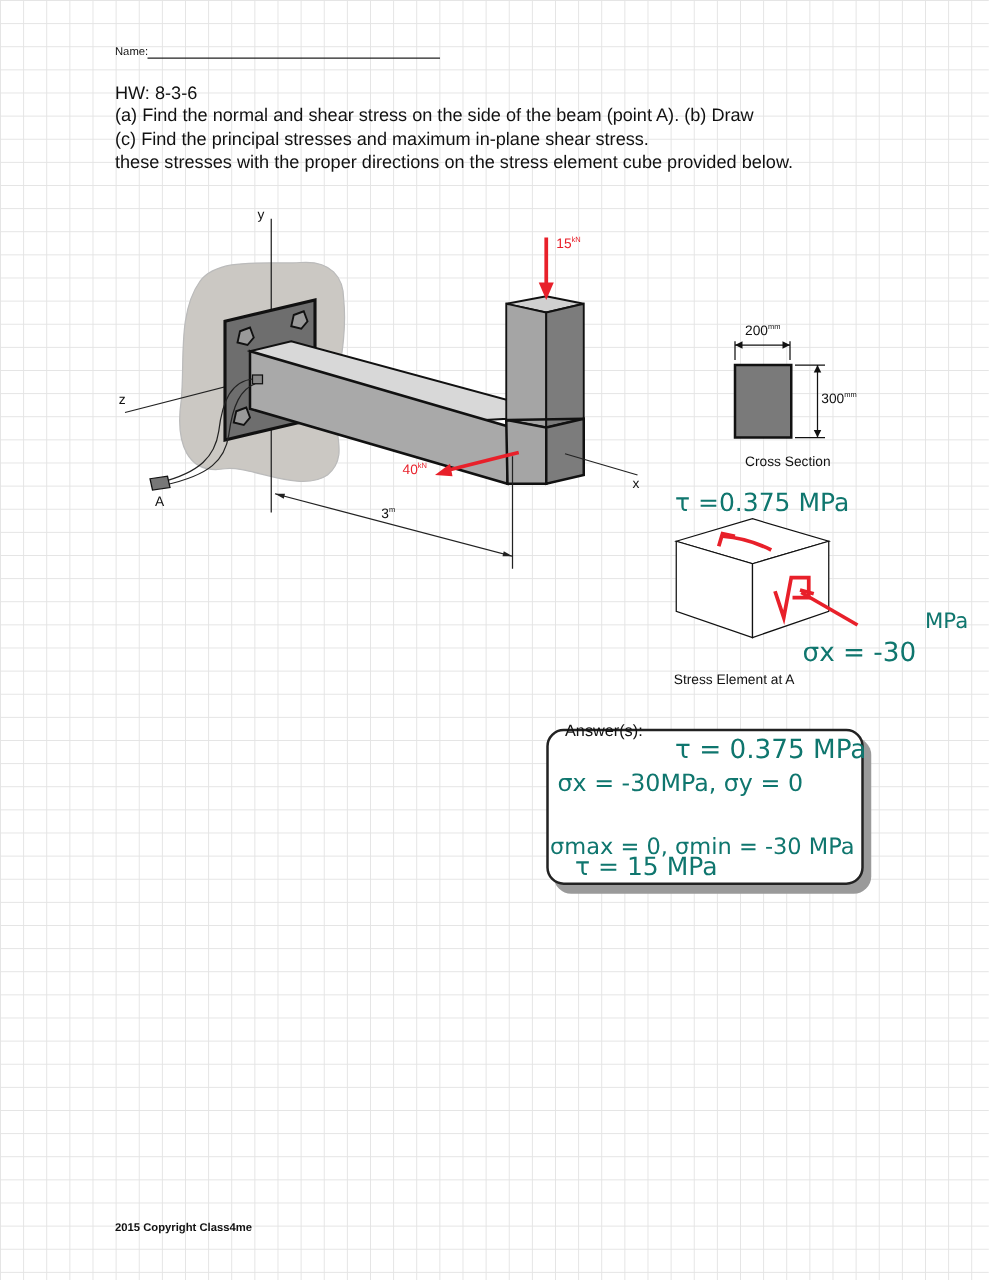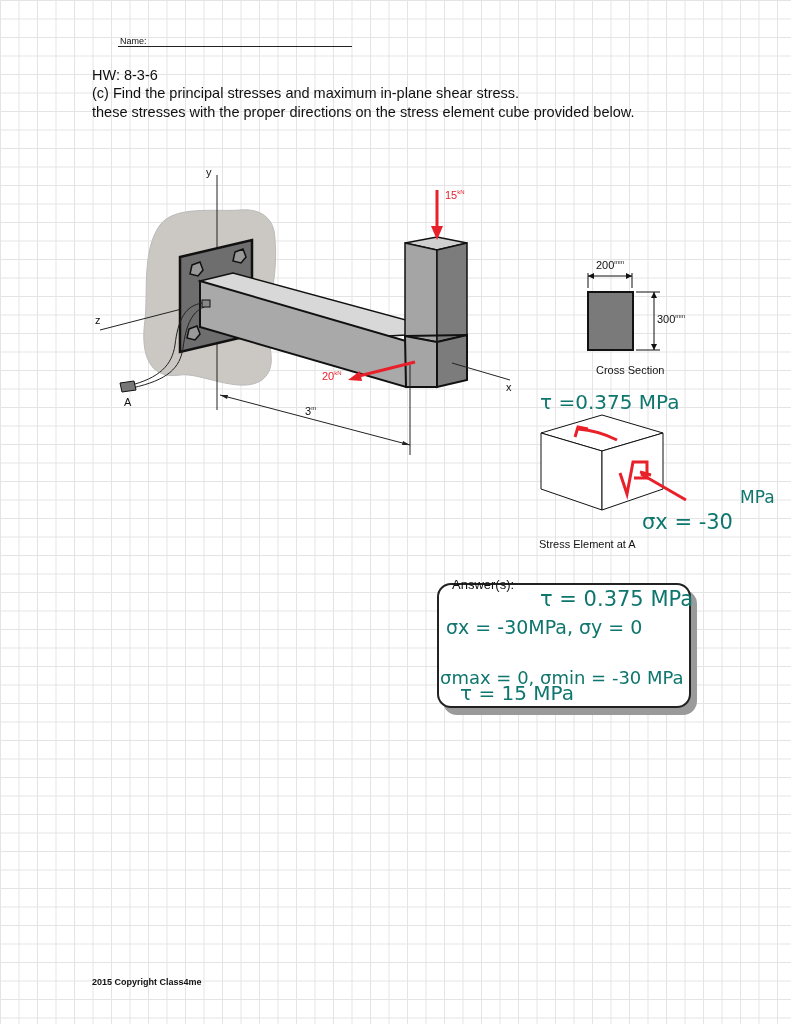--- a/index.html
+++ b/index.html
@@ -8,21 +8,21 @@
     background-color:#ffffff;
     background-image:
       linear-gradient(to right, #e4e4e4 1px, transparent 1px),
       linear-gradient(to bottom, #e4e4e4 1px, transparent 1px);
     background-size:18.5px 18.5px;
     background-position:0px 0px;
     font-family:"Liberation Sans", sans-serif;
     color:#111;
   }
   .abs { position:absolute; }
-  .name-label { left:92px; top:36px; font-size:9px;margin-left:28px; }
+  .name-label { left:92px; top:36px; font-size:9px; }
   .name-line { left:118px; top:46px; width:234px; border-bottom:1px solid #222; height:0; }
   .hw { left:92px; top:66px; font-size:14.5px; line-height:18.5px; }
   .q { left:92px; top:84px; width:560px; font-size:14.5px; line-height:18.5px; }
   .lbl { font-size:11px; }
   .red { color:#e8202a; }
   .hand { font-family:"DejaVu Sans", sans-serif; color:#0f766e; }
   .copyright { left:92px; top:977px; font-size:9px;font-weight:bold; }
   .answer-box {
     left:437px; top:583px; width:250px; height:121px;
     border:2px solid #222; border-radius:14px; background:#fff;
@@ -31,20 +31,21 @@
   .answer-label { left:452px; top:577px; font-size:13px;text-align:right; }
   sup { font-size:6px; }
 </style>
 </head>
 <body>
 
 <div class="abs name-label">Name:</div>
 <div class="abs name-line"></div>
 <div class="abs hw">HW: 8-3-6</div>
 <div class="abs q">
+  <div>(a) Find the normal and shear stress on the side of the beam (point A).  (b) Draw</div>
   <div>(c) Find the principal stresses and maximum in-plane shear stress.</div>
   <div>these stresses with the proper directions on the stress element cube provided below.</div>
 </div>
 
 <svg class="abs" style="left:0;top:0" width="791" height="1024">
 
   <path d="M160,225 C175,205 215,212 240,210 C265,208 275,222 275,240 C278,270 270,300 268,320 C266,345 280,365 262,380 C240,395 200,372 180,375 C150,380 140,355 145,320 C148,290 142,250 160,225 Z" fill="#cbc8c3" stroke="#bbb" stroke-width="1"></path>
 
   <line x1="217" y1="175" x2="217" y2="410" stroke="#222" stroke-width="1"></line>
 
@@ -84,21 +85,21 @@
   <polygon points="431,226 443,226 437,240" fill="#e8202a"></polygon>
   <line x1="415" y1="362" x2="355" y2="377" stroke="#e8202a" stroke-width="3"></line>
   <polygon points="348,380 360,371 362,381" fill="#e8202a"></polygon>
 </svg>
 
 <div class="abs lbl" style="left:206px;top:166px;">y</div>
 <div class="abs lbl" style="left:95px;top:314px;">z</div>
 <div class="abs lbl" style="left:506px;top:381px;">x</div>
 <div class="abs lbl" style="left:124px;top:396px;">A</div>
 <div class="abs lbl red" style="left:445px;top:189px;"><span>15</span><sup>kN</sup></div>
-<div class="abs lbl red" style="left:322px;top:370px;"><span>20</span><sup>kN</sup></div>
+<div class="abs lbl red" style="left:322px;top:370px;"><span>40</span><sup>kN</sup></div>
 <div class="abs lbl" style="left:305px;top:405px;"><span>3</span><sup>m</sup></div>
 
 <svg class="abs" style="left:0;top:0" width="791" height="1024">
   <rect x="588" y="292" width="45" height="58" fill="#7a7a7a" stroke="#111" stroke-width="2"></rect>
   <line x1="588" y1="273" x2="588" y2="288" stroke="#111"></line>
   <line x1="632" y1="273" x2="632" y2="288" stroke="#111"></line>
   <line x1="588" y1="276" x2="632" y2="276" stroke="#111"></line>
   <polygon points="588,276 594,273 594,279" fill="#111"></polygon>
   <polygon points="632,276 626,273 626,279" fill="#111"></polygon>
   <line x1="636" y1="292" x2="660" y2="292" stroke="#111"></line>

